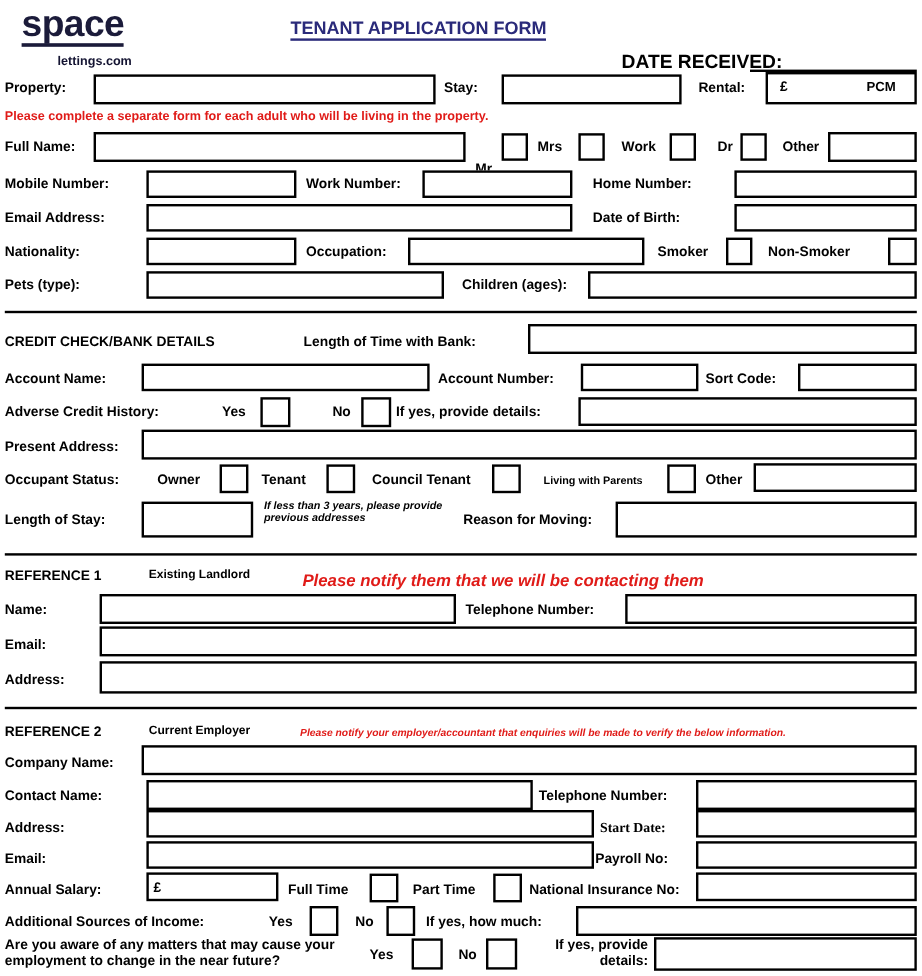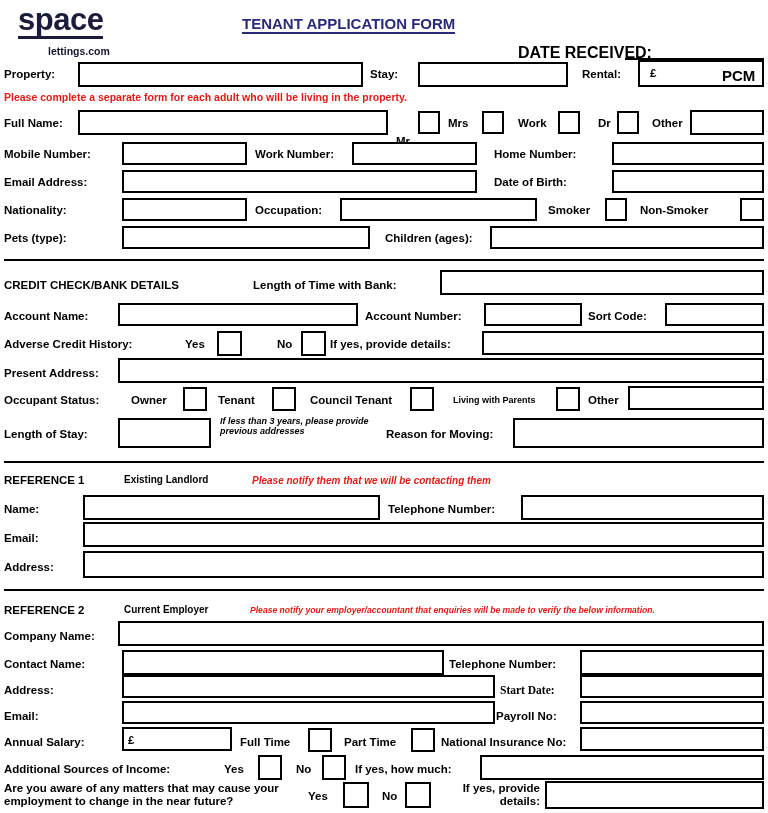--- a/index.html
+++ b/index.html
@@ -34,21 +34,21 @@
   .lbl.xs { font-size: 9px; }
   .lbl.two { white-space: normal; line-height: 1.12; }
 
   .red {
     position: absolute;
     color: #e01b18;
     font-weight: bold;
     font-size: 10.5px;
     white-space: nowrap;
   }
-  .red.ital { font-style: italic; font-size: 10px; }
+  .red.ital { font-style: italic; font-size: 14px; }
   .red.ital2 { font-style: italic; font-size: 8.6px; }
 
   .ital-note {
     position: absolute;
     font-style: italic;
     font-weight: bold;
     font-size: 9px;
     line-height: 1.15;
     white-space: normal;
     color: #000;
@@ -124,21 +124,21 @@
     box-sizing: border-box;
     background: #fff;
   }
   .rental-cur {
     position: absolute;
     font-size: 11.5px;
     font-weight: bold;
   }
   .rental-pcm {
     position: absolute;
-    font-size: 15px;
+    font-size: 11px;
     font-weight: bold;
   }
 </style>
 </head>
 <body>
 
 <div class="page">
 
   <div class="logo" style="left:18px; top:4px;">space</div>
   <div class="logo-sub" style="left:48px; top:45px;">lettings.com</div>

